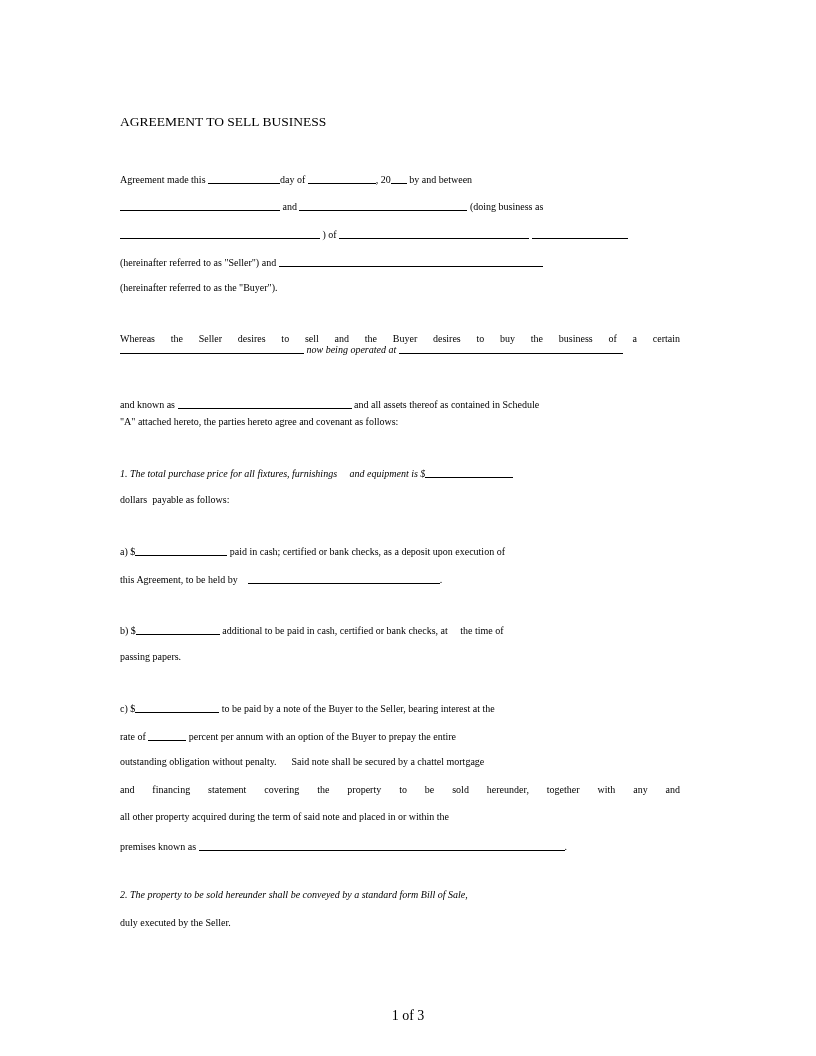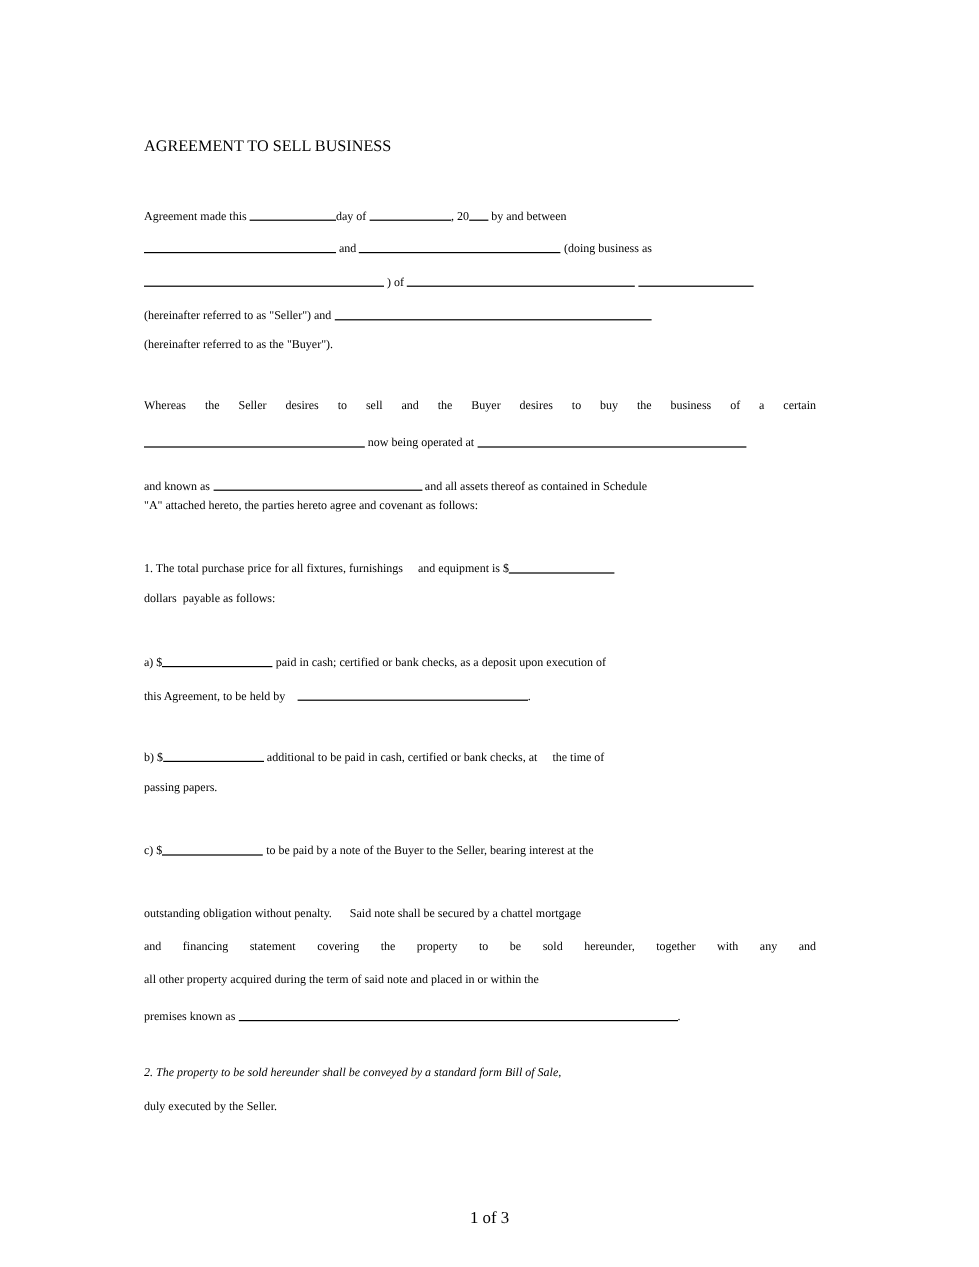--- a/index.html
+++ b/index.html
@@ -24,40 +24,41 @@
   <div class="line" style="top:179px;"><span class="blank" style="width:160px"></span><span> and </span><span class="blank" style="width:168px"></span><span> (doing business as</span></div>
 
   <div class="line" style="top:207px;"><span class="blank" style="width:200px"></span><span> ) of </span><span class="blank" style="width:190px"></span> <span class="blank" style="width:96px"></span></div>
 
   <div class="line" style="top:235px;"><span>(hereinafter referred to as "Seller") and </span><span class="blank" style="width:264px"></span></div>
 
   <div class="line" style="top:262px;">(hereinafter referred to as the "Buyer").</div>
 
   <div class="line j" style="top:313px;">Whereas the Seller desires to sell and the Buyer desires to buy the business of a certain</div>
 
-  <div class="line" style="top:341px;"><span class="blank" style="width:184px"></span><span> now being operated at </span><span class="blank" style="width:224px"></span></div>
+  <div class="line" style="top:322px;font-style:italic;"><span class="blank" style="width:184px"></span><span> now being operated at </span><span class="blank" style="width:224px"></span></div>
 
   <div class="line" style="top:377px;"><span>and known as </span><span class="blank" style="width:174px"></span><span> and all assets thereof as contained in Schedule</span></div>
 
   <div class="line" style="top:396px;">"A" attached hereto, the parties hereto agree and covenant as follows:</div>
 
-  <div class="line" style="top:446px;"><span>1. The total purchase price for all fixtures, furnishings     and equipment is $</span><span class="blank" style="width:88px"></span></div>
+  <div class="line" style="top:446px;font-style:italic;"><span>1. The total purchase price for all fixtures, furnishings     and equipment is $</span><span class="blank" style="width:88px"></span></div>
 
   <div class="line" style="top:474px;">dollars  payable as follows:</div>
 
   <div class="line" style="top:524px;"><span>a) $</span><span class="blank" style="width:92px"></span><span> paid in cash; certified or bank checks, as a deposit upon execution of</span></div>
 
   <div class="line" style="top:552px;"><span>this Agreement, to be held by    </span><span class="blank" style="width:192px"></span><span>.</span></div>
 
   <div class="line" style="top:603px;"><span>b) $</span><span class="blank" style="width:84px"></span><span> additional to be paid in cash, certified or bank checks, at     the time of</span></div>
 
   <div class="line" style="top:631px;">passing papers.</div>
 
   <div class="line" style="top:681px;"><span>c) $</span><span class="blank" style="width:84px"></span><span> to be paid by a note of the Buyer to the Seller, bearing interest at the</span></div>
 
+  <div class="line" style="top:709px;"><span>rate of </span><span class="blank" style="width:38px"></span><span> percent per annum with an option of the Buyer to prepay the entire</span></div>
 
   <div class="line" style="top:736px;">outstanding obligation without penalty.      Said note shall be secured by a chattel mortgage</div>
 
   <div class="line j" style="top:764px;">and financing statement covering the property to be sold hereunder, together with any and</div>
 
   <div class="line" style="top:791px;">all other property acquired during the term of said note and placed in or within the</div>
 
   <div class="line" style="top:819px;"><span>premises known as </span><span class="blank" style="width:366px"></span><span>.</span></div>
 
   <div class="line" style="top:869px;font-style:italic;">2. The property to be sold hereunder shall be conveyed by a standard form Bill of Sale,</div>

